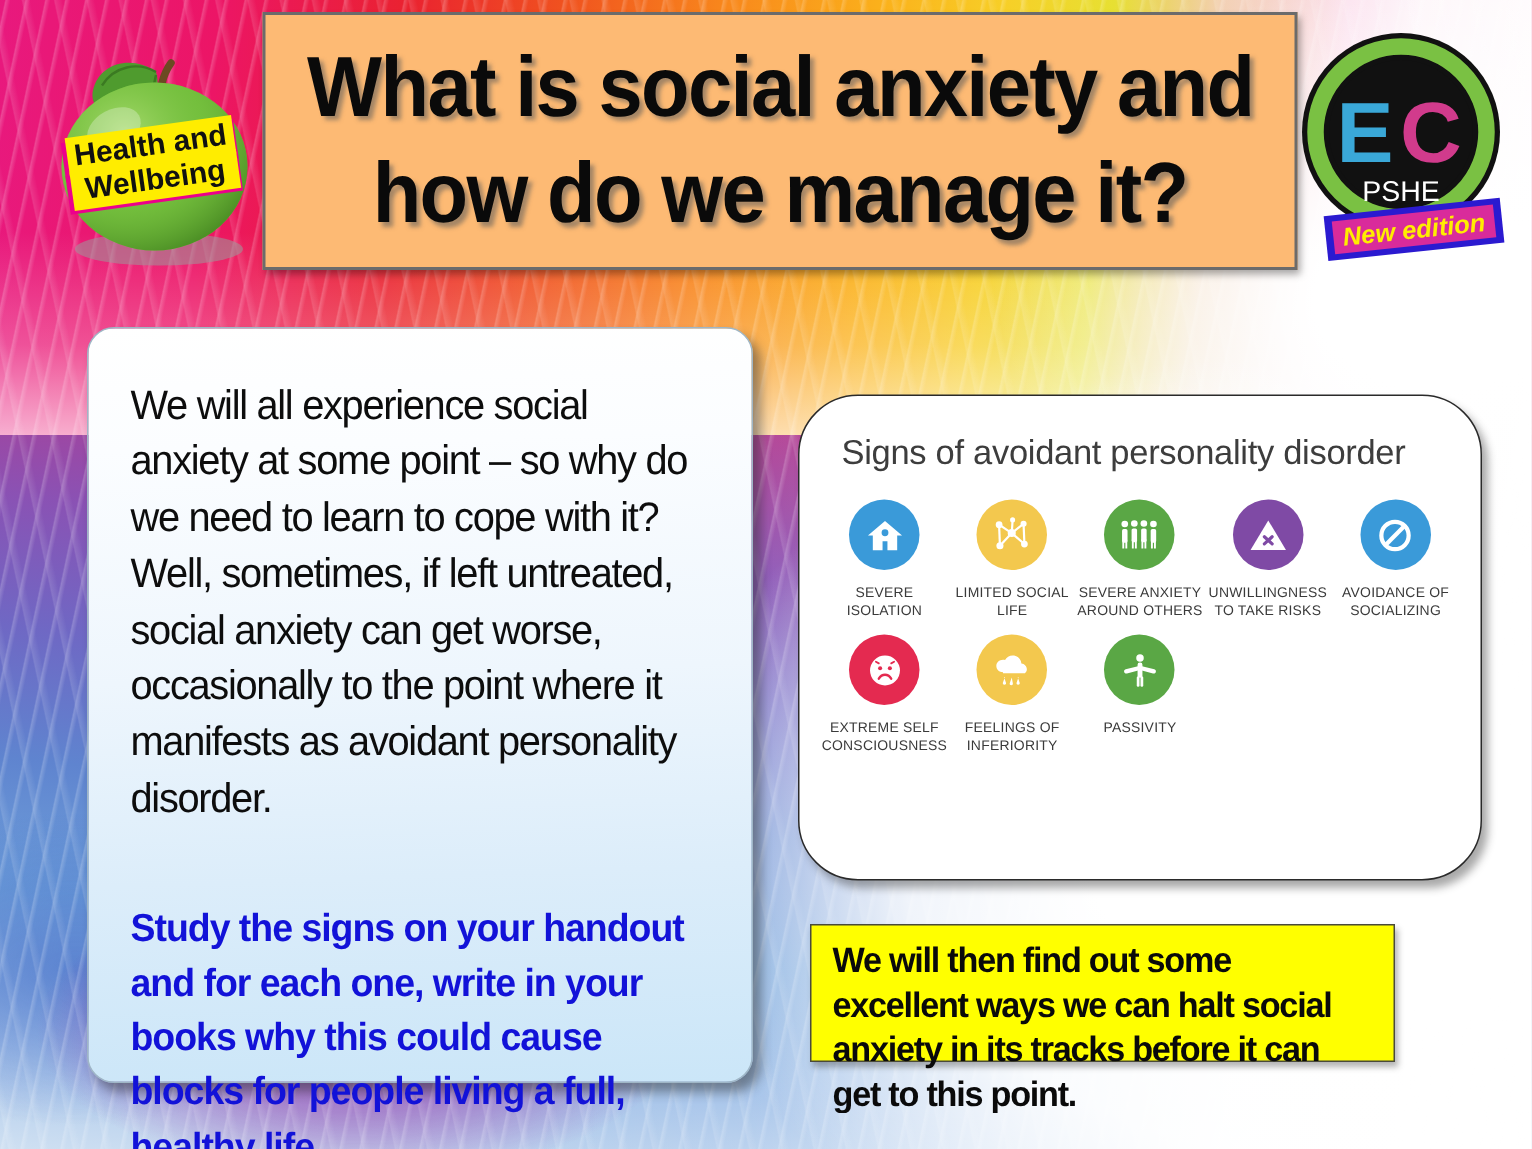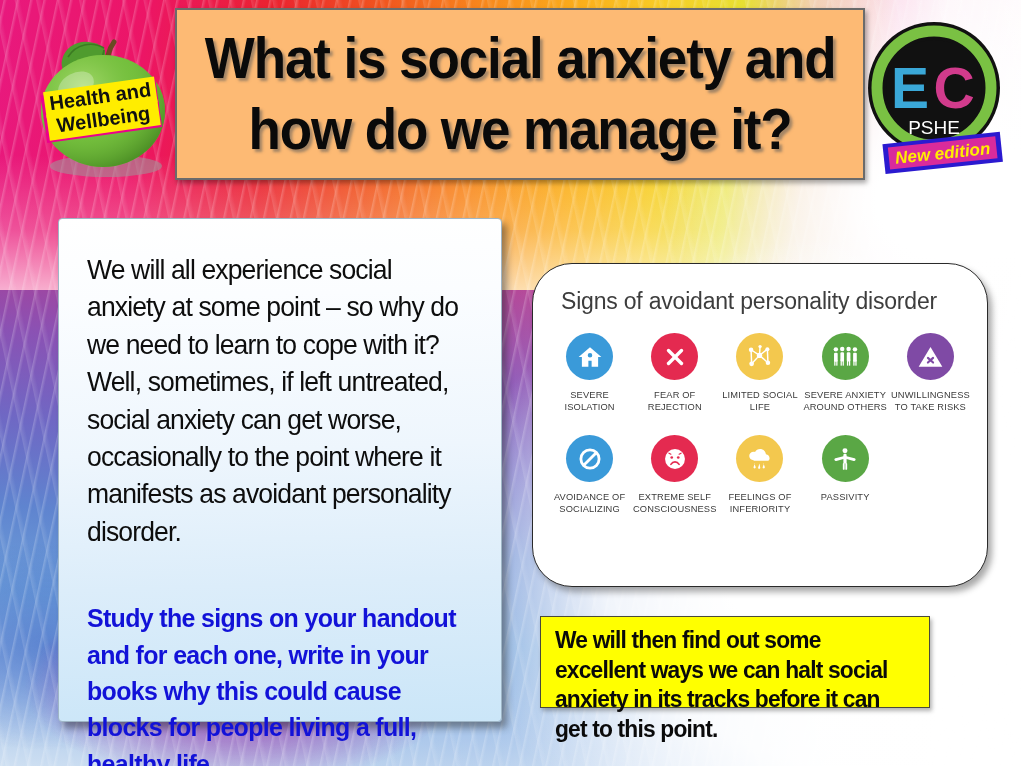--- a/index.html
+++ b/index.html
@@ -153,21 +153,21 @@
     left: 858px; top: 16px;
     width: 158px; height: 165px;
     z-index: 5;
   }
 
   
   .text-card {
     position: absolute;
     left: 58px; top: 218px;
     width: 444px; height: 504px;
-    border-radius: 4px;
+    border-radius: 18px;
     background: linear-gradient(178deg, #ffffff 0%, #fbfdff 16%, #eef6fd 46%, #dcedfa 72%, #cbe6f8 100%);
     border: 1.5px solid #9fb6c6;
     box-shadow: 5px 6px 7px rgba(40,40,40,0.45);
     box-sizing: border-box;
     padding: 32px 26px 20px 28px;
     z-index: 3;
   }
   .tc-para {
     font-family: "Liberation Sans", sans-serif;
     font-size: 27.5px;
@@ -206,21 +206,21 @@
   .signs-title {
     font-family: "Liberation Sans", sans-serif;
     font-size: 23px;
     color: #3d3d3d;
     letter-spacing: -0.2px;
     margin: 4px 0 0 14px;
   }
   .signs-grid {
     display: grid;
     grid-template-columns: repeat(5, 1fr);
-    row-gap: 20px;
+    row-gap: 8px;
     margin-top: 18px;
   }
   .sign-cell {
     display: flex;
     flex-direction: column;
     align-items: center;
   }
   .sign-circle {
     width: 47px;
     height: 47px;
@@ -341,30 +341,20 @@
         <div class="sign-circle" style="background:#3a9ad9">
           <svg width="26" height="26" viewBox="0 0 24 24" fill="#ffffff">
               <path d="M12 3 1.5 12h3V21h6v-5.5h3V21h6V12h3L12 3Zm0 5.2a2.1 2.1 0 1 1 0 4.2 2.1 2.1 0 0 1 0-4.2Z"></path>
             </svg>
         </div>
         <div class="sign-label">SEVERE
 ISOLATION</div>
       </div>
 
 
-      <div class="sign-cell">
-        <div class="sign-circle" style="background:#e42a50">
-          <svg width="24" height="24" viewBox="0 0 24 24" stroke="#ffffff" stroke-width="3.4" stroke-linecap="round">
-              <line x1="5.5" y1="5.5" x2="18.5" y2="18.5"></line>
-              <line x1="18.5" y1="5.5" x2="5.5" y2="18.5"></line>
-            </svg>
-        </div>
-        <div class="sign-label">FEAR OF
-REJECTION</div>
-      </div>
 
       <div class="sign-cell">
         <div class="sign-circle" style="background:#f3c84e">
           <svg width="27" height="27" viewBox="0 0 24 24" fill="none" stroke="#ffffff" stroke-width="1.3">
             <circle cx="12" cy="11" r="2.4" fill="#ffffff" stroke="none"></circle>
             <circle cx="4.5" cy="6" r="2" fill="#ffffff" stroke="none"></circle>
             <circle cx="19" cy="5.5" r="1.8" fill="#ffffff" stroke="none"></circle>
             <circle cx="5" cy="18.5" r="2.1" fill="#ffffff" stroke="none"></circle>
             <circle cx="19.5" cy="17.5" r="2" fill="#ffffff" stroke="none"></circle>
             <circle cx="12.5" cy="3.2" r="1.5" fill="#ffffff" stroke="none"></circle>

